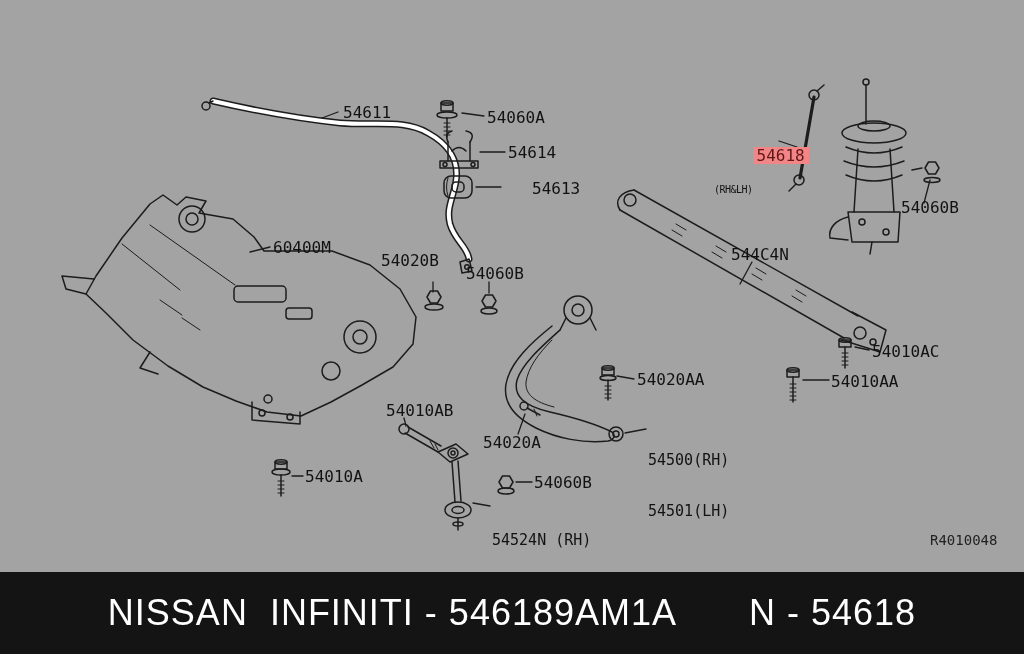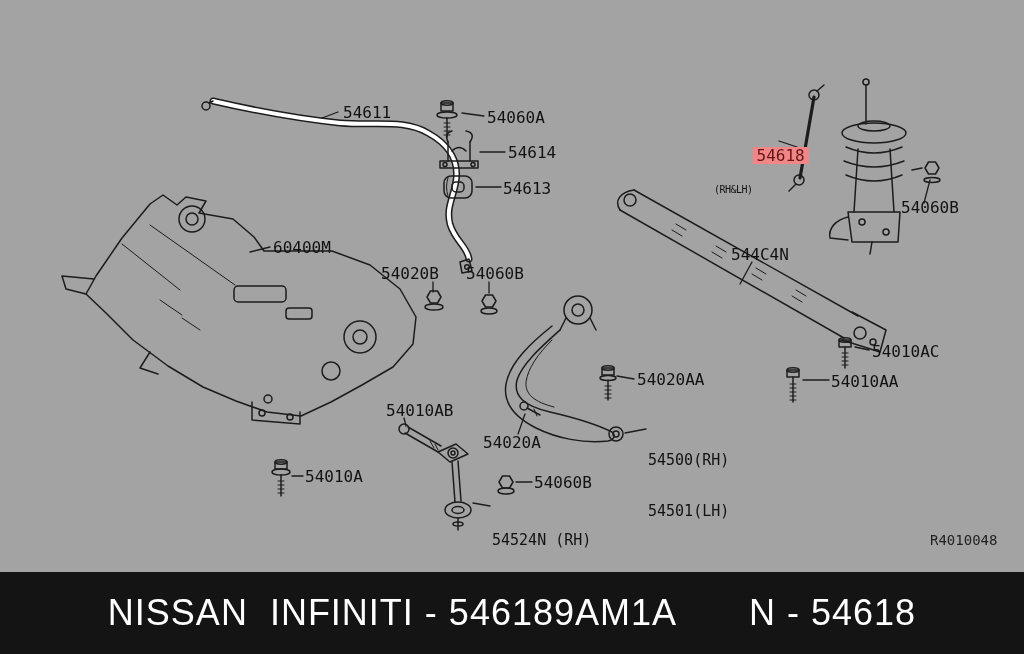--- a/index.html
+++ b/index.html
@@ -241,23 +241,23 @@
       <line class="leader" x1="518" y1="434" x2="525" y2="414"></line>
       <line class="leader" x1="532" y1="482" x2="516" y2="482"></line>
       <line class="leader" x1="490" y1="506" x2="473" y2="503"></line>
       <line class="leader" x1="303" y1="476" x2="292" y2="476"></line>
     </g>
   </svg>
 
   <div class="lbl" style="left:343px;top:104px">54611</div>
   <div class="lbl" style="left:487px;top:109px">54060A</div>
   <div class="lbl" style="left:508px;top:144px">54614</div>
-  <div class="lbl" style="left:503px;top:180px">54613</div>
+  <div class="lbl" style="left:532px;top:180px">54613</div>
   <div class="lbl" style="left:273px;top:239px">60400M</div>
-  <div class="lbl" style="left:381px;top:265px">54020B</div>
+  <div class="lbl" style="left:381px;top:252px">54020B</div>
   <div class="lbl" style="left:466px;top:265px">54060B</div>
 
   <div class="lbl" style="left:714px;top:130px">
     <span class="hl">54618</span>
     <span class="sub">(RH&amp;LH)</span>
   </div>
 
   <div class="lbl" style="left:901px;top:199px">54060B</div>
   <div class="lbl" style="left:731px;top:246px">544C4N</div>
   <div class="lbl" style="left:872px;top:343px">54010AC</div>

